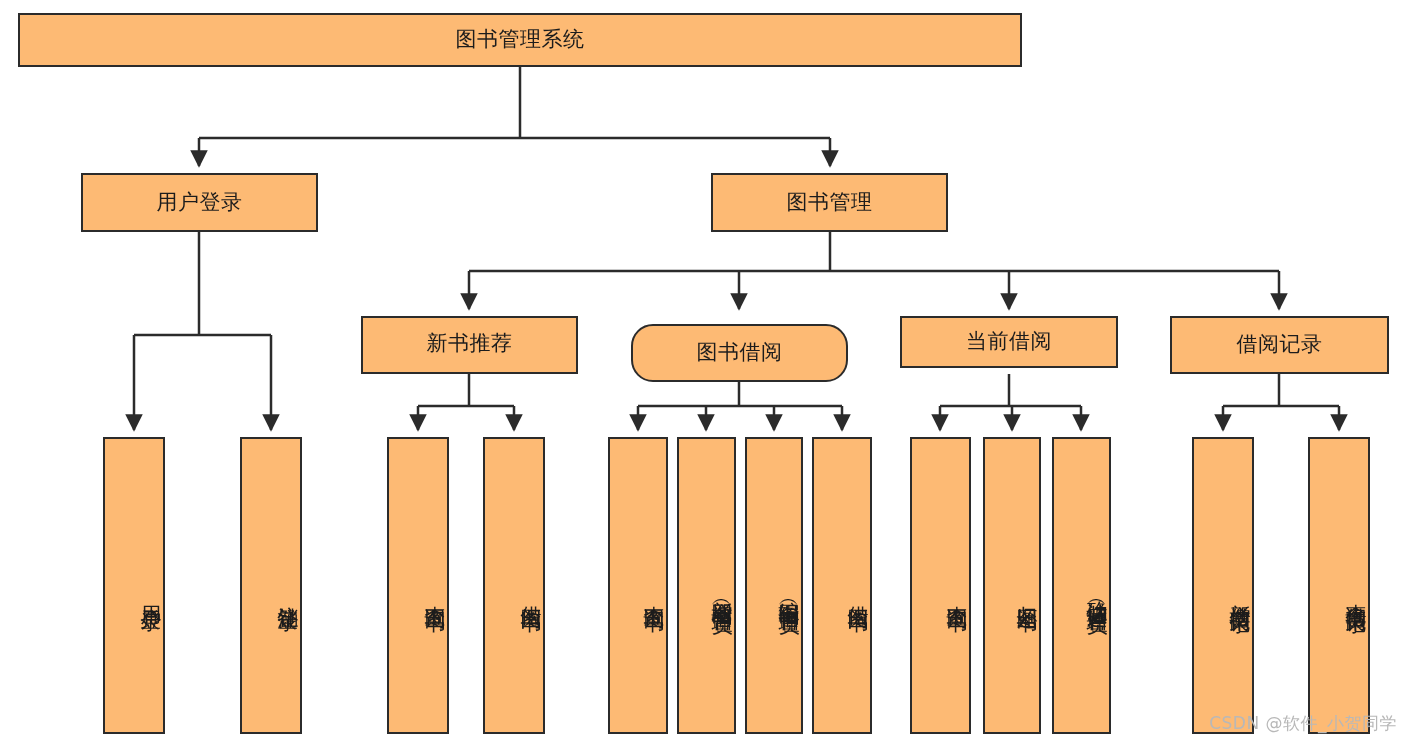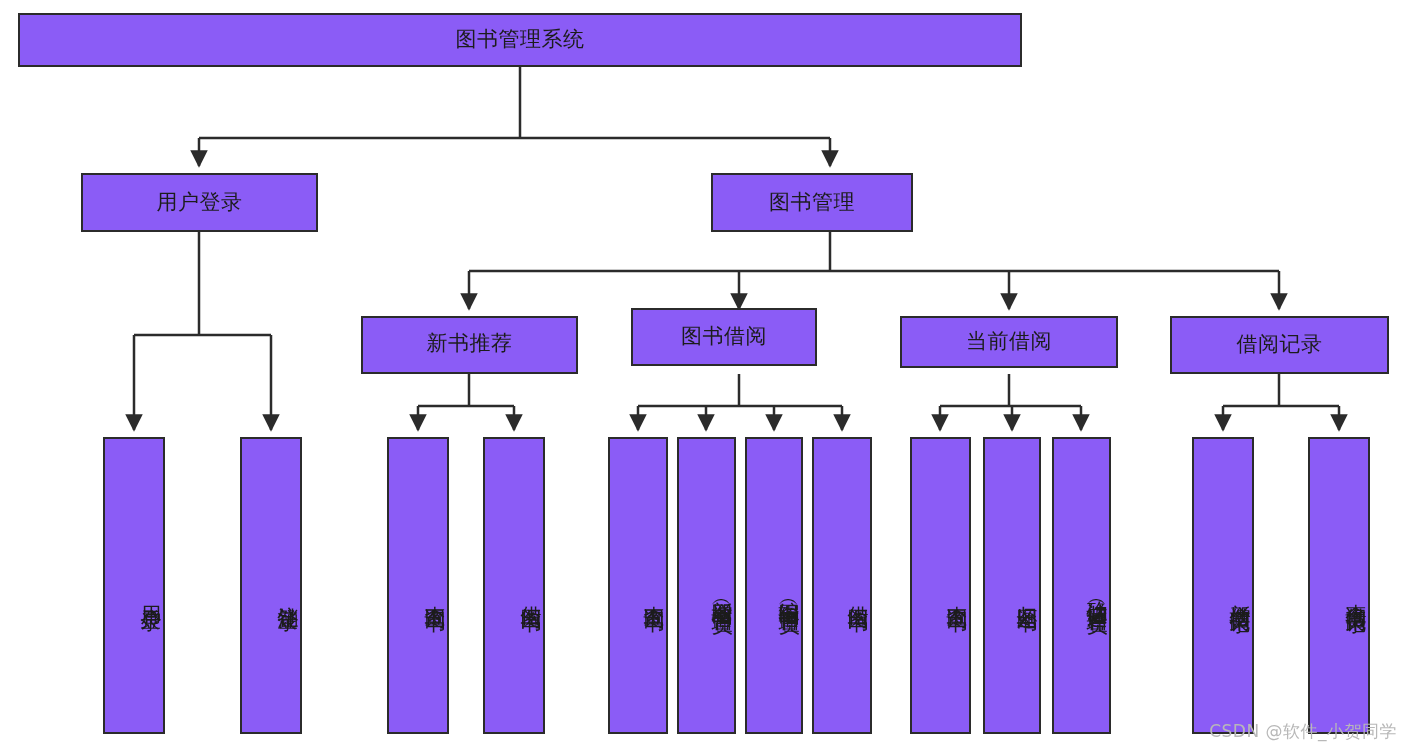--- a/index.html
+++ b/index.html
@@ -21,21 +21,21 @@
     position: absolute;
     left: 0;
     top: 0;
     width: 1405px;
     height: 747px;
   }
   .node {
     position: absolute;
     box-sizing: border-box;
     border: 2px solid #2b2b2b;
-    background: #8b5cf6;
+    background: #fdba74;
     color: #1c1c1c;
     display: flex;
     align-items: center;
     justify-content: center;
     text-align: left;
   }
   .node.h {
     font-size: 21px;
     line-height: 1.1;
     letter-spacing: 0.5px;
@@ -51,21 +51,21 @@
     padding-top: 14px;
   }
   .node.v .lbl {
     writing-mode: vertical-rl;
     text-orientation: upright;
     white-space: nowrap;
   }
   #watermark {
     position: absolute;
     right: 8px;
-    bottom: 4px;
+    bottom: 12px;
     font-size: 17px;
     color: #b8b8b8;
     letter-spacing: 0.5px;
     white-space: nowrap;
     pointer-events: none;
   }
 </style>
 </head>
 <body>
 
@@ -133,28 +133,28 @@
     </g>
   </svg>
 
   <div class="node h" style="left: 18px; top: 13px; width: 1004px; height: 54px;">
     <span class="lbl">图书管理系统</span>
   </div>
 
   <div class="node h" style="left: 81px; top: 173px; width: 237px; height: 59px;">
     <span class="lbl">用户登录</span>
   </div>
-  <div class="node h" style="left: 711px; top: 173px; width: 202px; height: 59px;">
+  <div class="node h" style="left: 711px; top: 173px; width: 237px; height: 59px;">
     <span class="lbl">图书管理</span>
   </div>
 
   <div class="node h" style="left: 361px; top: 316px; width: 217px; height: 58px; font-family: Liberation Mono, monospace;">
     <span class="lbl">新书推荐</span>
   </div>
-  <div class="node h" style="left: 631px; top: 308px; width: 186px; height: 58px;">
+  <div class="node h" style="left: 631px; top: 324px; width: 217px; height: 58px; border-radius: 22px;">
     <span class="lbl">图书借阅</span>
   </div>
   <div class="node h" style="left: 900px; top: 316px; width: 218px; height: 52px;">
     <span class="lbl">当前借阅</span>
   </div>
   <div class="node h" style="left: 1170px; top: 316px; width: 219px; height: 58px;">
     <span class="lbl">借阅记录</span>
   </div>
 
   <div class="node v" style="left: 103px; top: 437px; width: 62px; height: 297px;">

